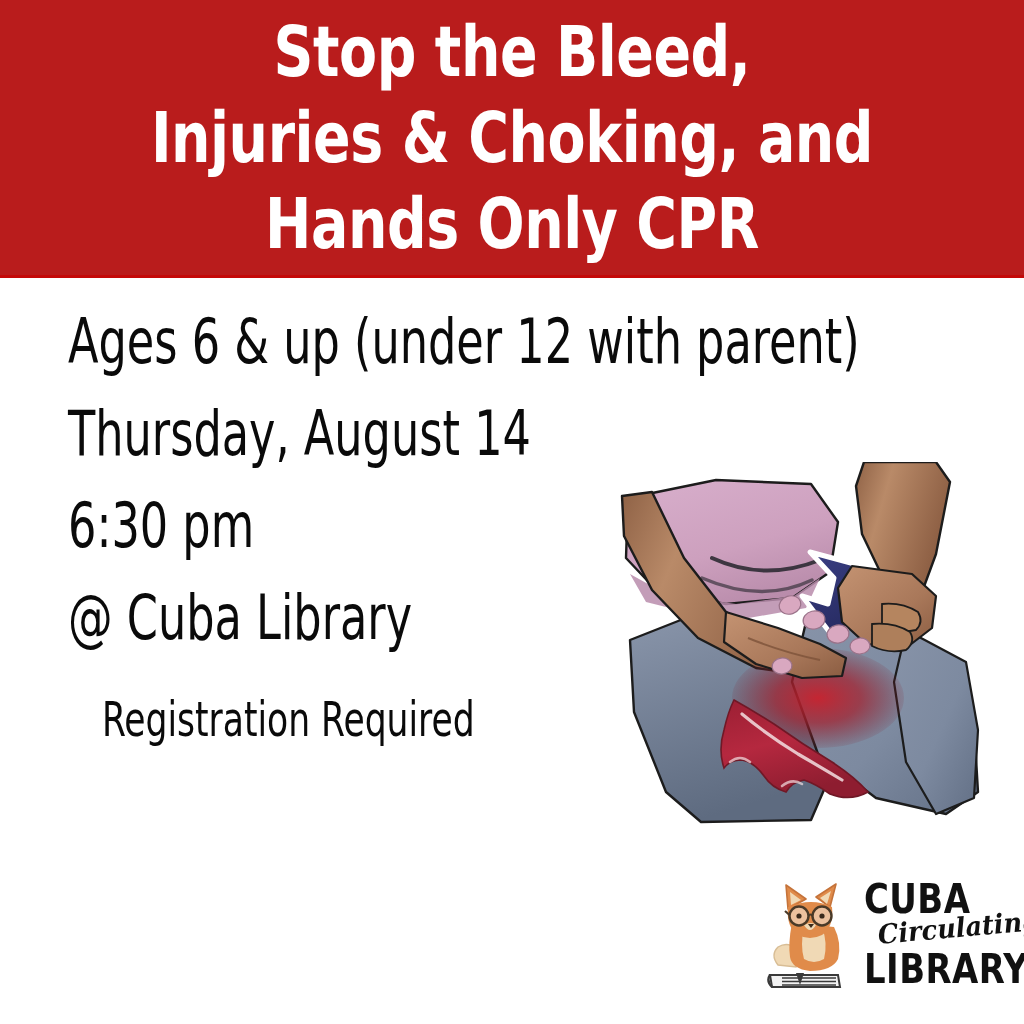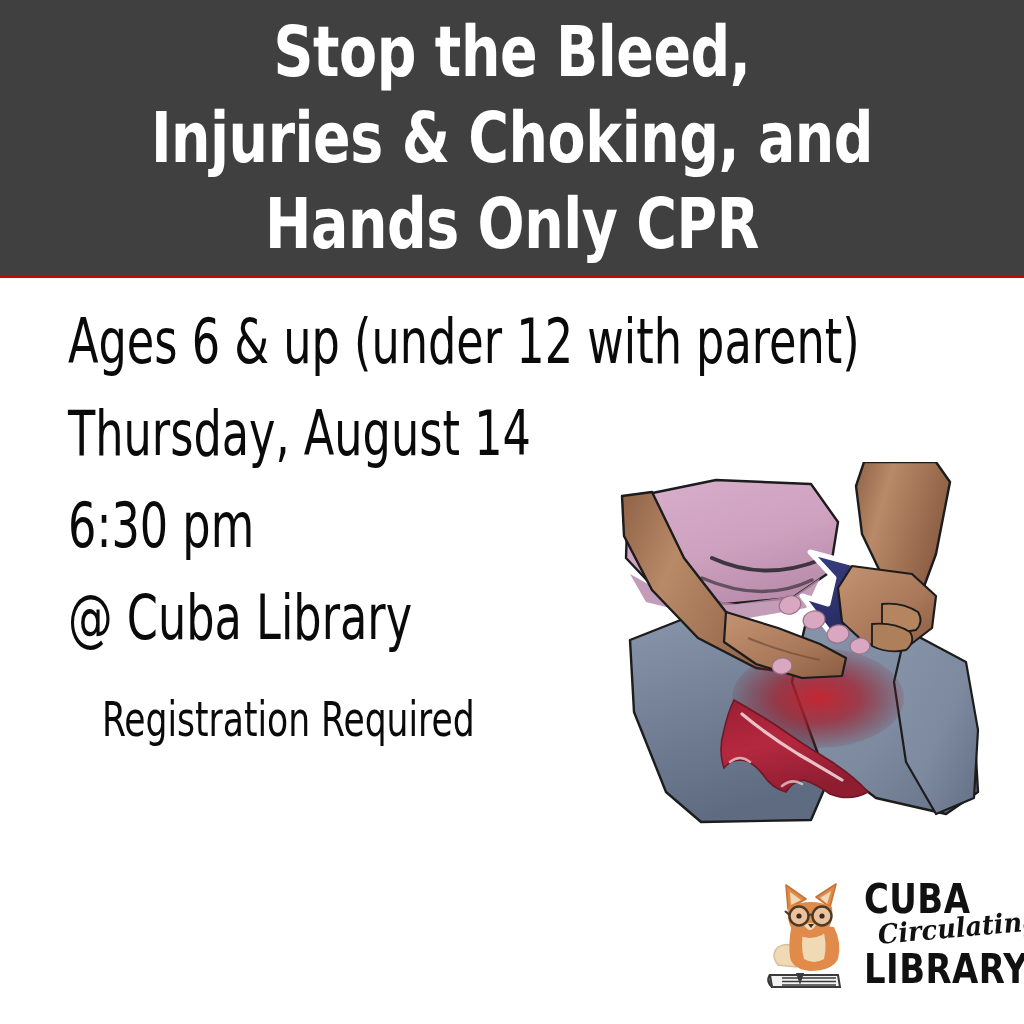--- a/index.html
+++ b/index.html
@@ -19,21 +19,21 @@
     overflow: hidden;
   }
 
   
   .banner {
     position: absolute;
     left: 0;
     top: 0;
     width: 1024px;
     height: 278px;
-    background: #404040;
+    background: #b91c1c;
     border-bottom: 3px solid #c40909;
     box-sizing: border-box;
     display: flex;
     flex-direction: column;
     align-items: center;
     justify-content: center;
   }
   .banner-title {
     margin: 0;
     width: 100%;

